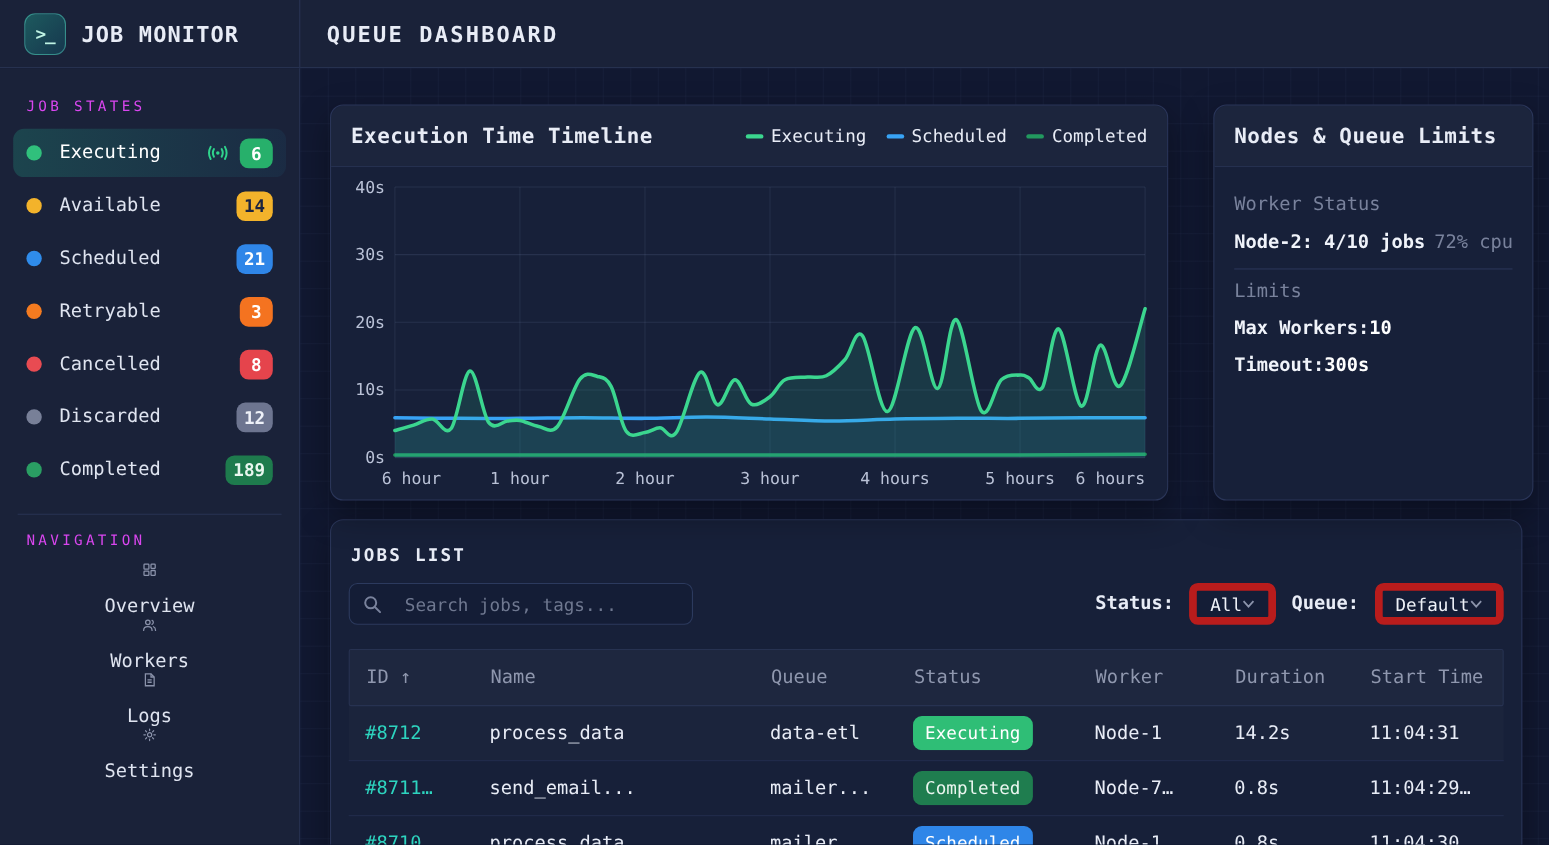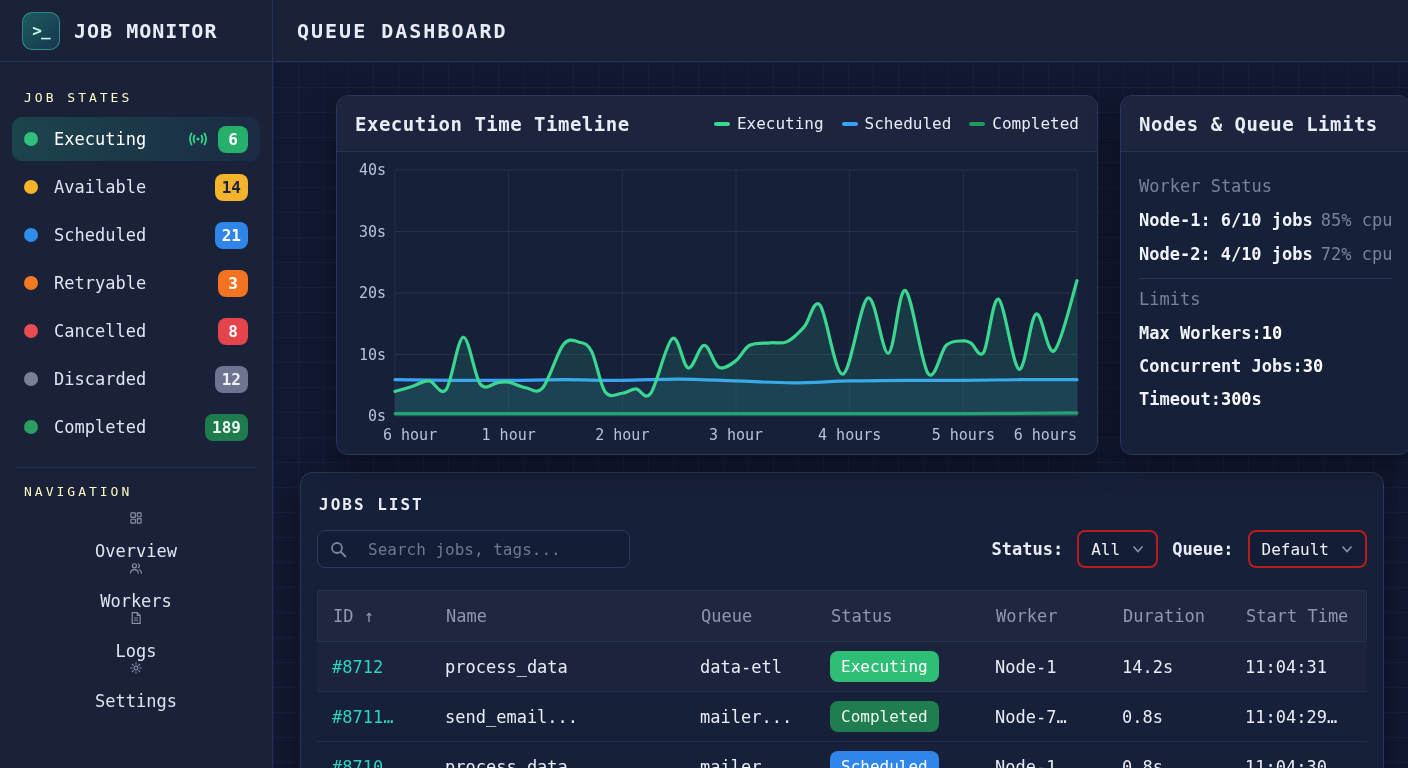--- a/index.html
+++ b/index.html
@@ -22,42 +22,42 @@
   .version { color:#8b93ab; font-size:16px; }
   .avatar { width:30px; height:30px; border-radius:50%; background:linear-gradient(180deg,#cfd6e4 0%,#9aa4b8 45%,#3a4358 100%); overflow:hidden; position:relative; border:1px solid #3a4765; }
   .avatar svg { position:absolute; bottom:-2px; left:0; }
   .user-name { font-size:17px; font-weight:bold; }
   .chev { stroke:#aab2c8; }
 
   .lower { display:flex; flex:1; min-height:0; }
 
   
   .sidebar { width:273px; flex-shrink:0; background:#1a2239; border-right:1px solid #283353; padding:18px 12px 0 12px; display:flex; flex-direction:column; }
-  .side-label { color:#fef9c3; font-size:13px; letter-spacing:3px; padding:10px 12px 12px 12px; }
+  .side-label { color:#d946ef; font-size:13px; letter-spacing:3px; padding:10px 12px 12px 12px; }
   .state-item { display:flex; align-items:center; height:44px; margin-bottom:4px; padding:0 12px; border-radius:10px; cursor:pointer; }
   .state-item.active { background:linear-gradient(90deg, rgba(35,190,150,.22), rgba(35,150,190,.08)); }
   .dot { width:14px; height:14px; border-radius:50%; margin-right:16px; flex-shrink:0; }
   .state-label { font-size:17px; color:#dfe4f0; }
   .state-item.active .state-label { color:#ffffff; }
   .state-right { margin-left:auto; display:flex; align-items:center; gap:9px; }
   .count-badge { min-width:30px; height:27px; padding:0 7px; border-radius:8px; display:flex; align-items:center; justify-content:center; font-size:16px; font-weight:bold; }
   .side-divider { height:1px; background:#27325120; border-top:1px solid #273251; margin:14px 4px 6px 4px; }
   .nav-item { display:flex; align-items:center; gap:16px; height:50px; padding:0 12px; border-radius:10px; cursor:pointer; color:#dfe4f0; font-size:17px;flex-direction:column; }
   .nav-item svg { stroke:#8b93ab; }
 
   
   .main { flex:1; min-width:0; overflow:hidden;
     background-color:#111831;
     background-image:
       linear-gradient(rgba(120,145,210,0.05) 1px, transparent 1px),
       linear-gradient(90deg, rgba(120,145,210,0.05) 1px, transparent 1px);
     background-size:25px 25px;
     padding:33px 24px 0 27px;
   }
-  .cards-row { display:flex; gap:22px;margin-left:36px; }
+  .cards-row { display:flex; gap:41px; }
   .card { background:#172039; border:1px solid #2a3558; border-radius:12px; box-shadow:0 12px 30px rgba(0,0,0,.35); }
   .chart-card { width:764px; height:360px; display:flex; flex-direction:column; }
   .card-header { height:56px; flex-shrink:0; display:flex; align-items:center; padding:0 18px; background:rgba(255,255,255,0.025); border-bottom:1px solid #273251; border-radius:12px 12px 0 0; }
   .card-title { font-size:19px; font-weight:bold; letter-spacing:.5px; }
   .legend { margin-left:auto; display:flex; gap:18px; align-items:center; }
   .legend-item { display:flex; align-items:center; gap:7px; font-size:16px; color:#e8ecf6; }
   .legend-swatch { width:16px; height:4px; border-radius:2px; }
   .chart-body { flex:1; padding:8px 12px 0 10px; }
 
   .limits-card { width:297px; height:360px; display:flex; flex-direction:column; }
@@ -75,21 +75,21 @@
   
   .jobs-card { margin-top:17px; width:1084px; min-height:300px; border-radius:12px 12px 0 0; padding:16px 16px 0 16px; }
   .jobs-title { font-size:16px; font-weight:bold; letter-spacing:2px; margin:6px 0 16px 2px; }
   .jobs-controls { display:flex; align-items:center; margin-bottom:22px; }
   .search-box { width:313px; height:38px; background:#141d36; border:1px solid #2c3a5e; border-radius:8px; display:flex; align-items:center; padding:0 12px; gap:21px; }
   .search-box svg { stroke:#79829c; flex-shrink:0; }
   .search-box input { background:transparent; border:none; outline:none; color:#cdd4e4; font-family:inherit; font-size:16px; width:100%; }
   .search-box input::placeholder { color:#6f7890; }
   .filters { margin-left:auto; display:flex; align-items:center; gap:14px; }
   .filter-label { font-size:17px; font-weight:bold; color:#e8ecf6; }
-  .select { height:38px; background:#141d36; border:2px solid #b91c1c; border-radius:8px; display:flex; align-items:center; gap:12px; padding:0 12px; font-size:16px; color:#eef1f8; cursor:pointer;text-align:right; }
+  .select { height:38px; background:#141d36; border:7px solid #b91c1c; border-radius:8px; display:flex; align-items:center; padding:0 12px; font-size:16px; color:#eef1f8; cursor:pointer;text-align:right; }
   .select svg { stroke:#8b93ab; }
 
   .table { font-size:17px; }
   .t-row { display:grid; grid-template-columns:113px 255px 130px 165px 127px 123px 1fr; align-items:center; height:50px; padding:0 2px; }
   .t-head { background:rgba(255,255,255,0.03); border:1px solid #273251; border-bottom:1px solid #273251; height:52px; color:#8f97ae; border-radius:2px; }
   .t-body .t-row { border-bottom:1px solid #222c4c; }
   .t-body .t-row:first-child { background:rgba(255,255,255,0.02); }
   .cell { padding-left:13px; white-space:nowrap; overflow:hidden; }
   .job-id { color:#2dd4bf; }
   .status-badge { display:inline-flex; align-items:center; justify-content:center; height:31px; padding:0 11px; border-radius:8px; font-size:16px; color:#fff; }
@@ -263,38 +263,29 @@
               </svg></div>
         </div>
 
         <div class="card limits-card">
           <div class="card-header">
             <div class="card-title">Nodes &amp; Queue Limits</div>
           </div>
           <div class="limits-body">
             <div class="sub-label">Worker Status</div>
             <div class="node-row">
-              <span class="node-name">Node-1:</span>
-              <span class="node-jobs">6/10 jobs</span>
-              <span class="node-cpu">85% cpu</span>
-            </div>
-            <div class="node-row">
               <span class="node-name">Node-2:</span>
               <span class="node-jobs">4/10 jobs</span>
               <span class="node-cpu">72% cpu</span>
             </div>
             <hr class="hr">
             <div class="sub-label">Limits</div>
             <div class="limit-row">
               <span class="limit-label">Max Workers:</span>
               <span class="limit-value">10</span>
-            </div>
-            <div class="limit-row">
-              <span class="limit-label">Concurrent Jobs:</span>
-              <span class="limit-value">30</span>
             </div>
             <div class="limit-row">
               <span class="limit-label">Timeout:</span>
               <span class="limit-value">300s</span>
             </div>
           </div>
         </div>
       </div>
 
       <div class="card jobs-card">

